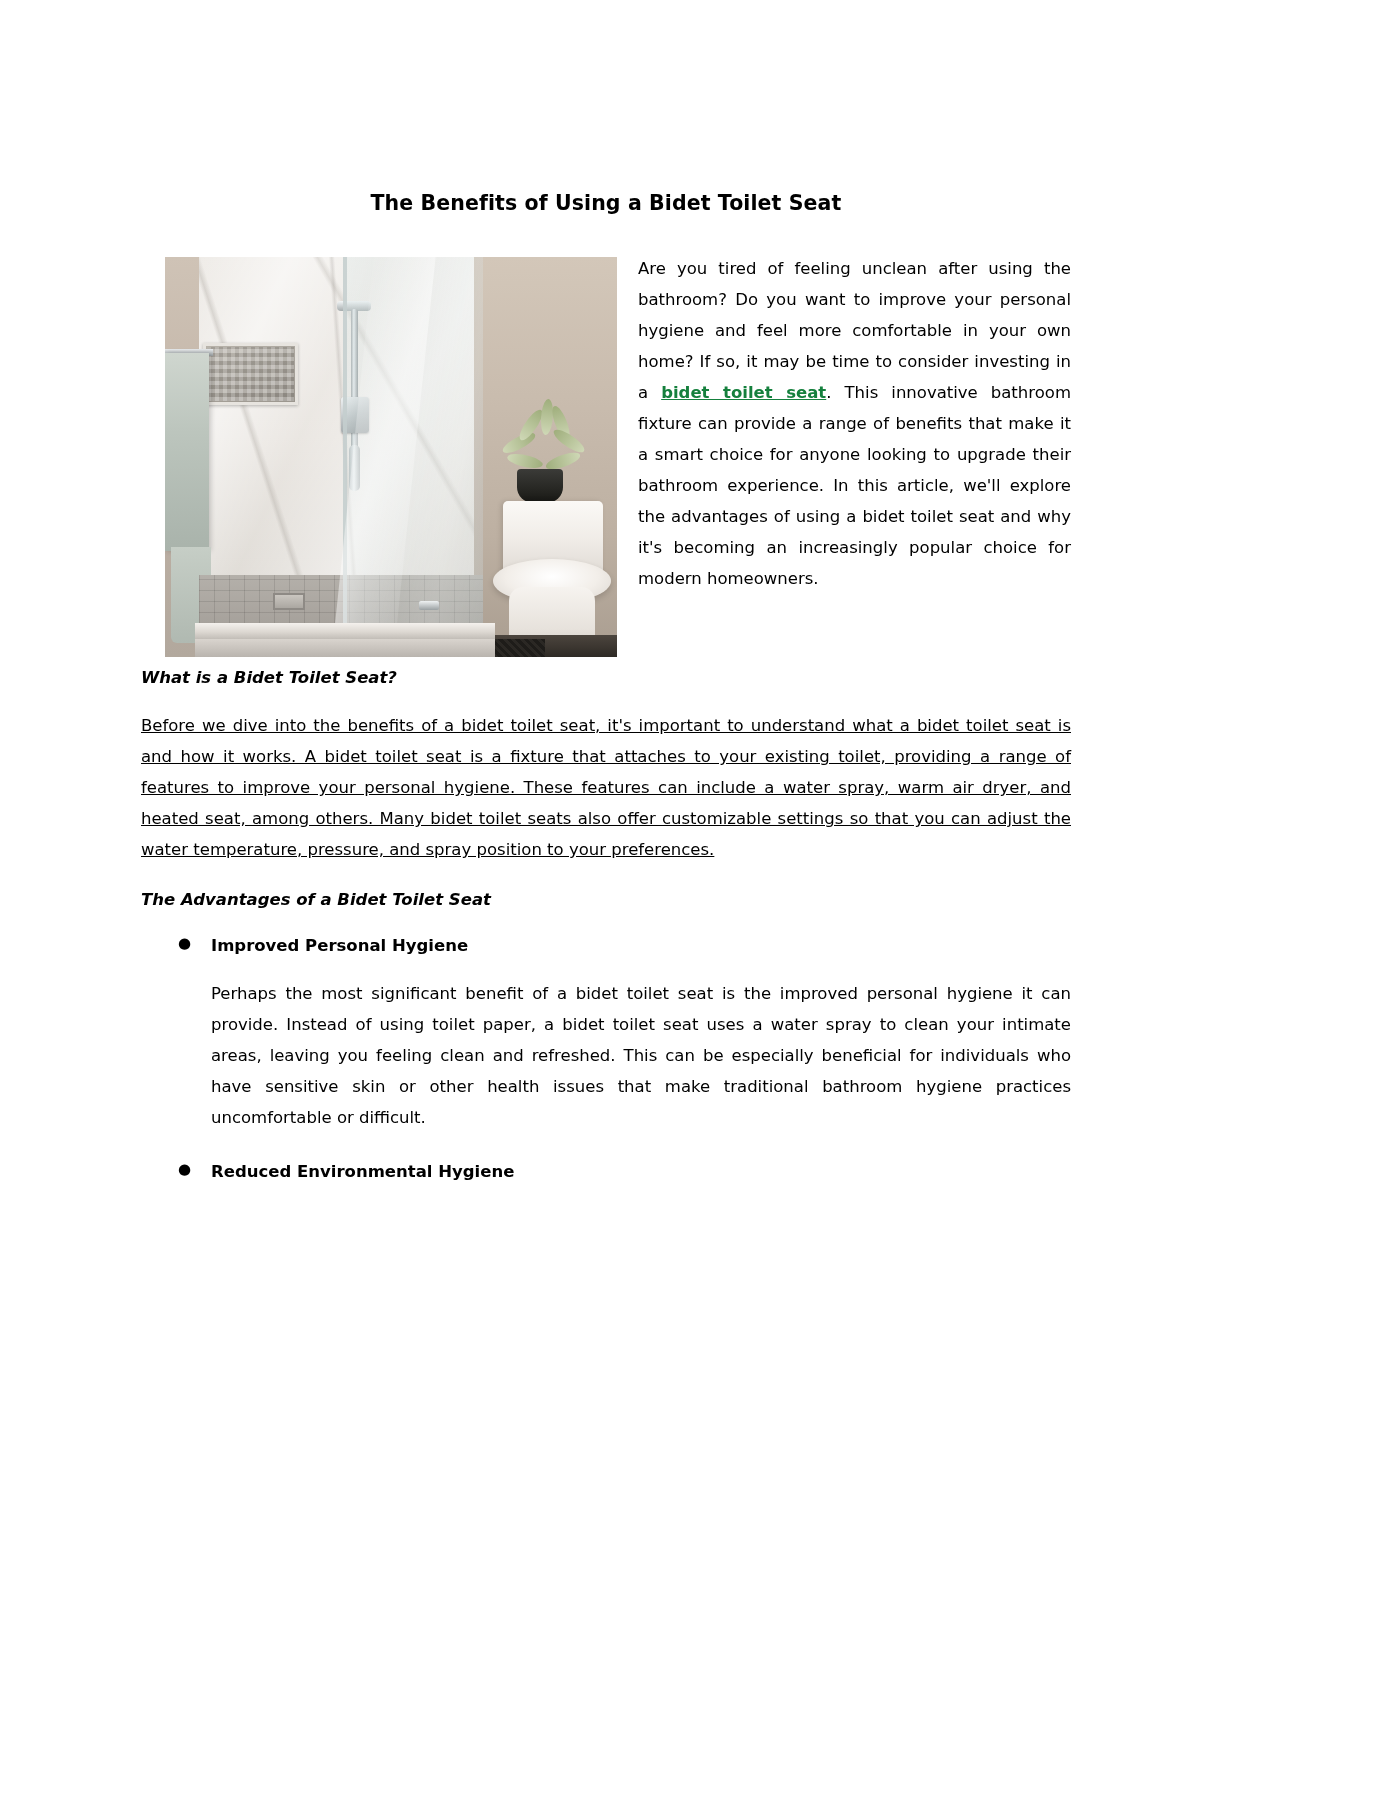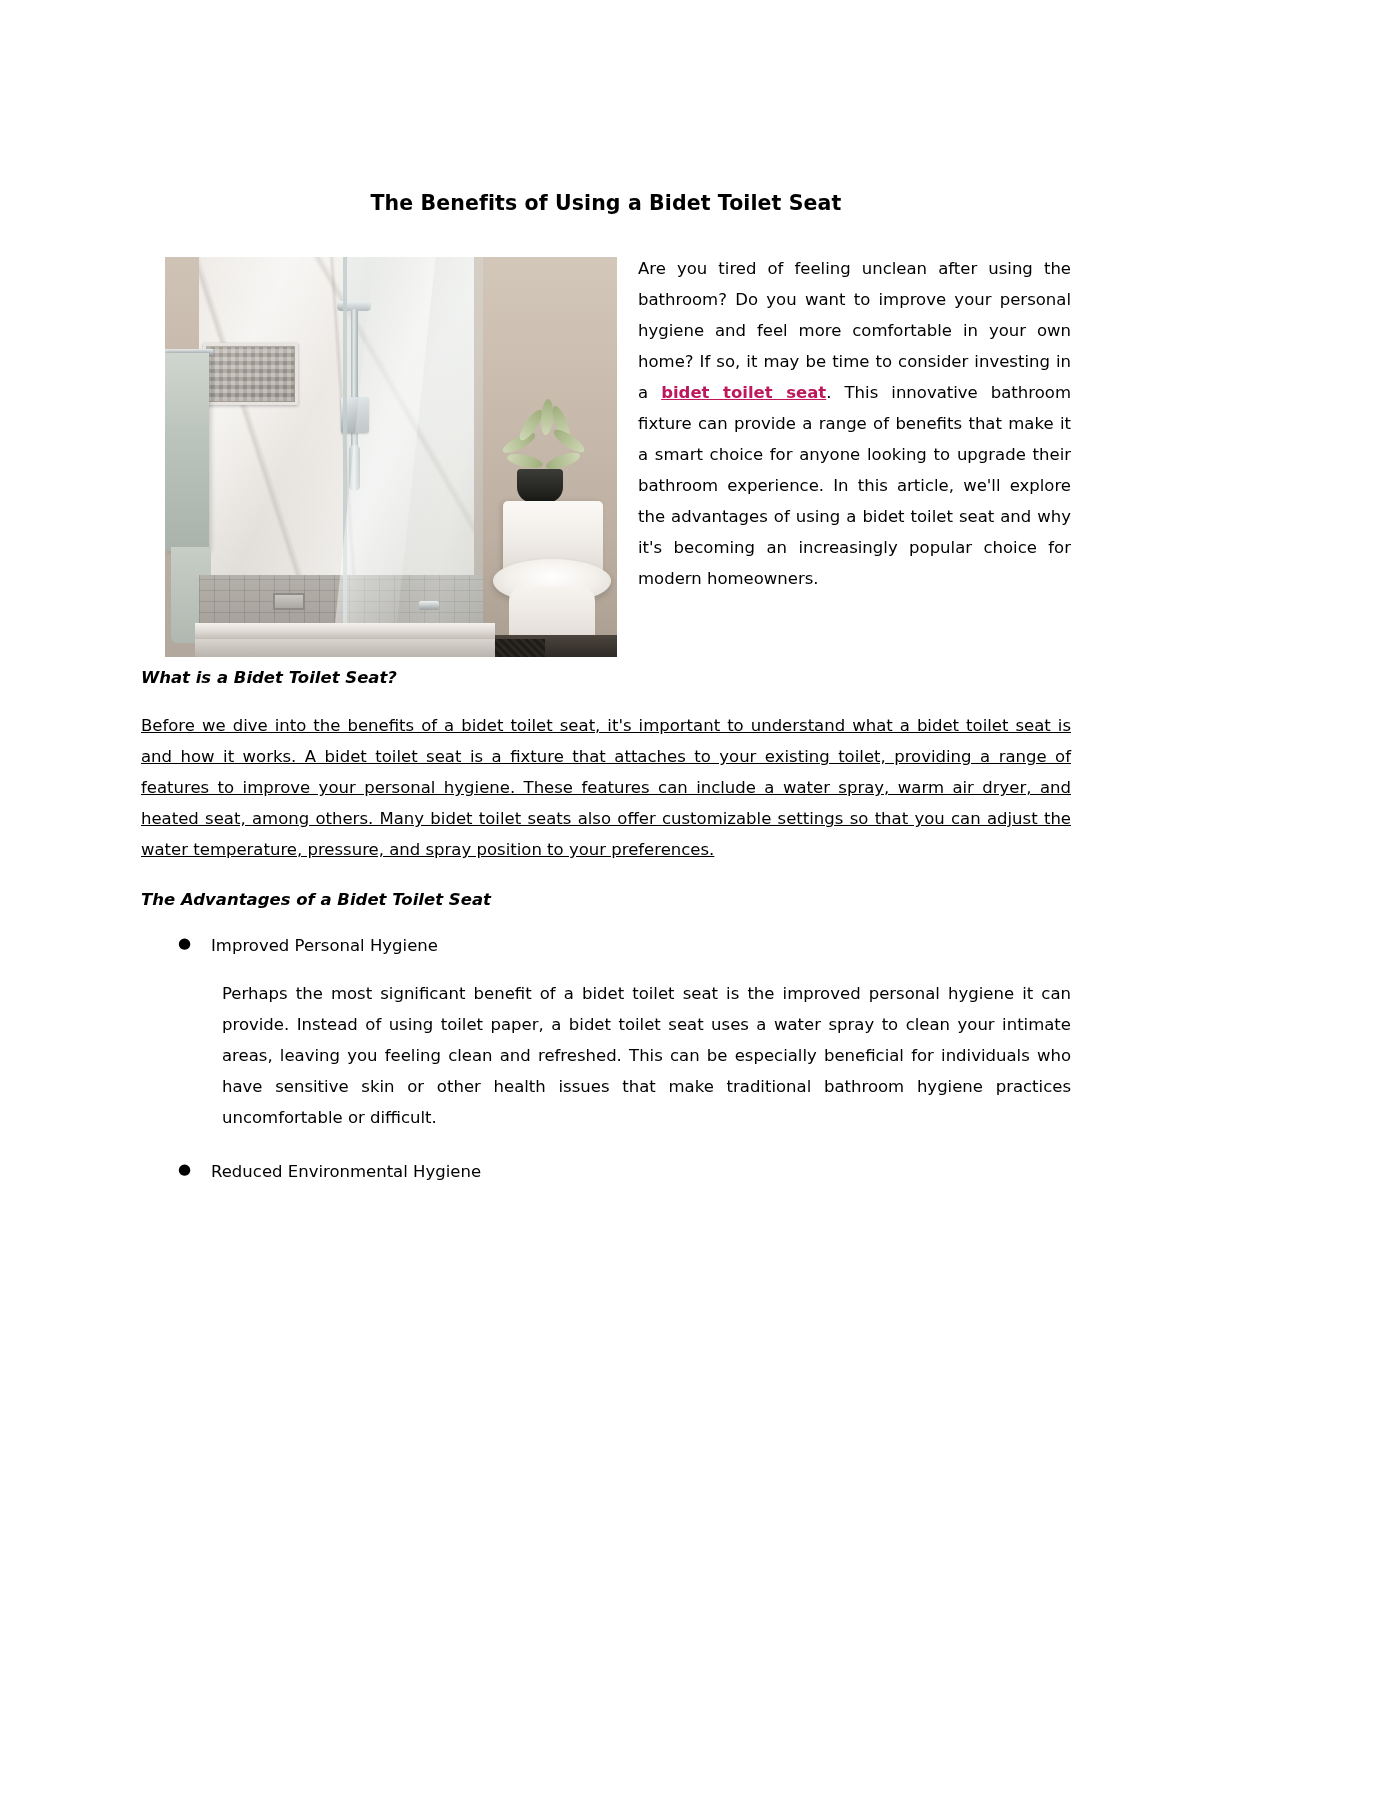--- a/index.html
+++ b/index.html
@@ -243,21 +243,21 @@
     text-align: left;
   }
   p.intro {
     font-size: 16.5px;
     line-height: 1.88;
     text-align: justify;
     margin: 0 0 18px 0;
   }
 
   .link {
-    color: #be185d;
+    color: #15803d;
     font-weight: bold;
     text-decoration: underline;
   }
 
   ul.benefits {
     list-style: none;
     margin: 0;
     padding: 0 0 0 37px;
   }
   ul.benefits > li {
@@ -268,29 +268,29 @@
   ul.benefits > li::before {
     content: "\25CF";
     position: absolute;
     left: 0;
     top: -2px;
     font-size: 15px;
     line-height: 1.6;
   }
   .b-title {
     font-size: 16.5px;
-    font-weight: normal;
+    font-weight: bold;
     line-height: 1.6;
     margin: 0 0 19px 0;
   }
   .b-text {
     font-size: 16.5px;
     line-height: 1.88;
     text-align: justify;
-    margin: 0 0 26px 11px;
+    margin: 0 0 26px 0;
   }
   .clear { clear: both; }
 </style>
 </head>
 <body>
 
 <div class="page">
   <div class="content">
 
     <h1 class="doc-title">The Benefits of Using a Bidet Toilet Seat</h1>

